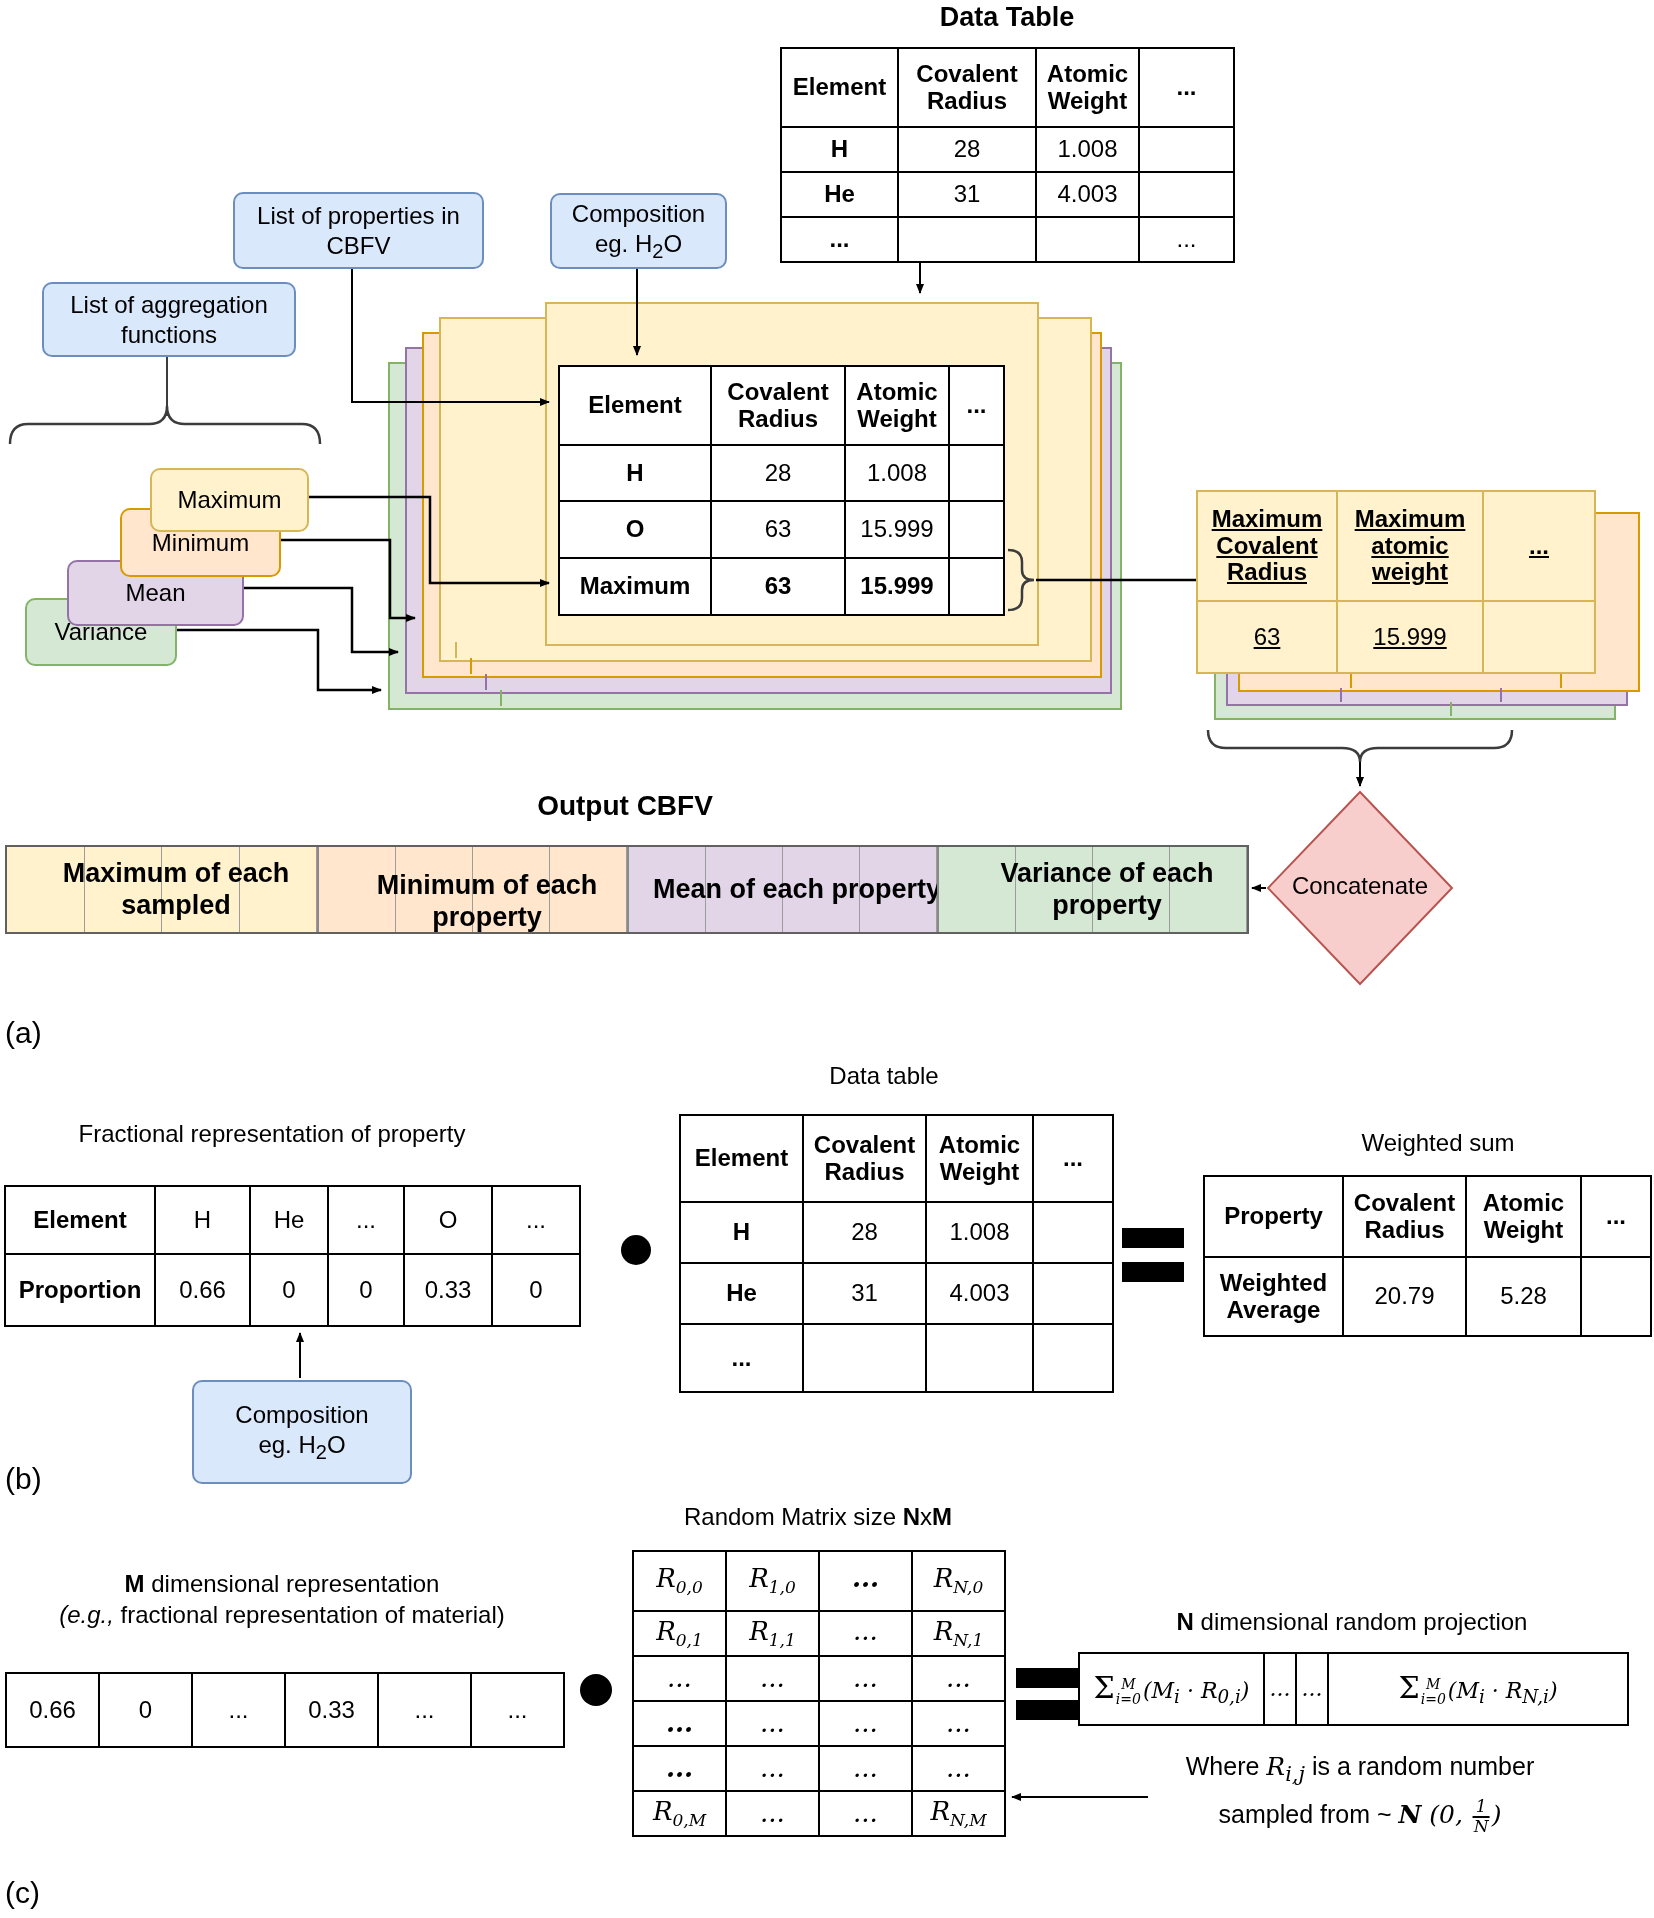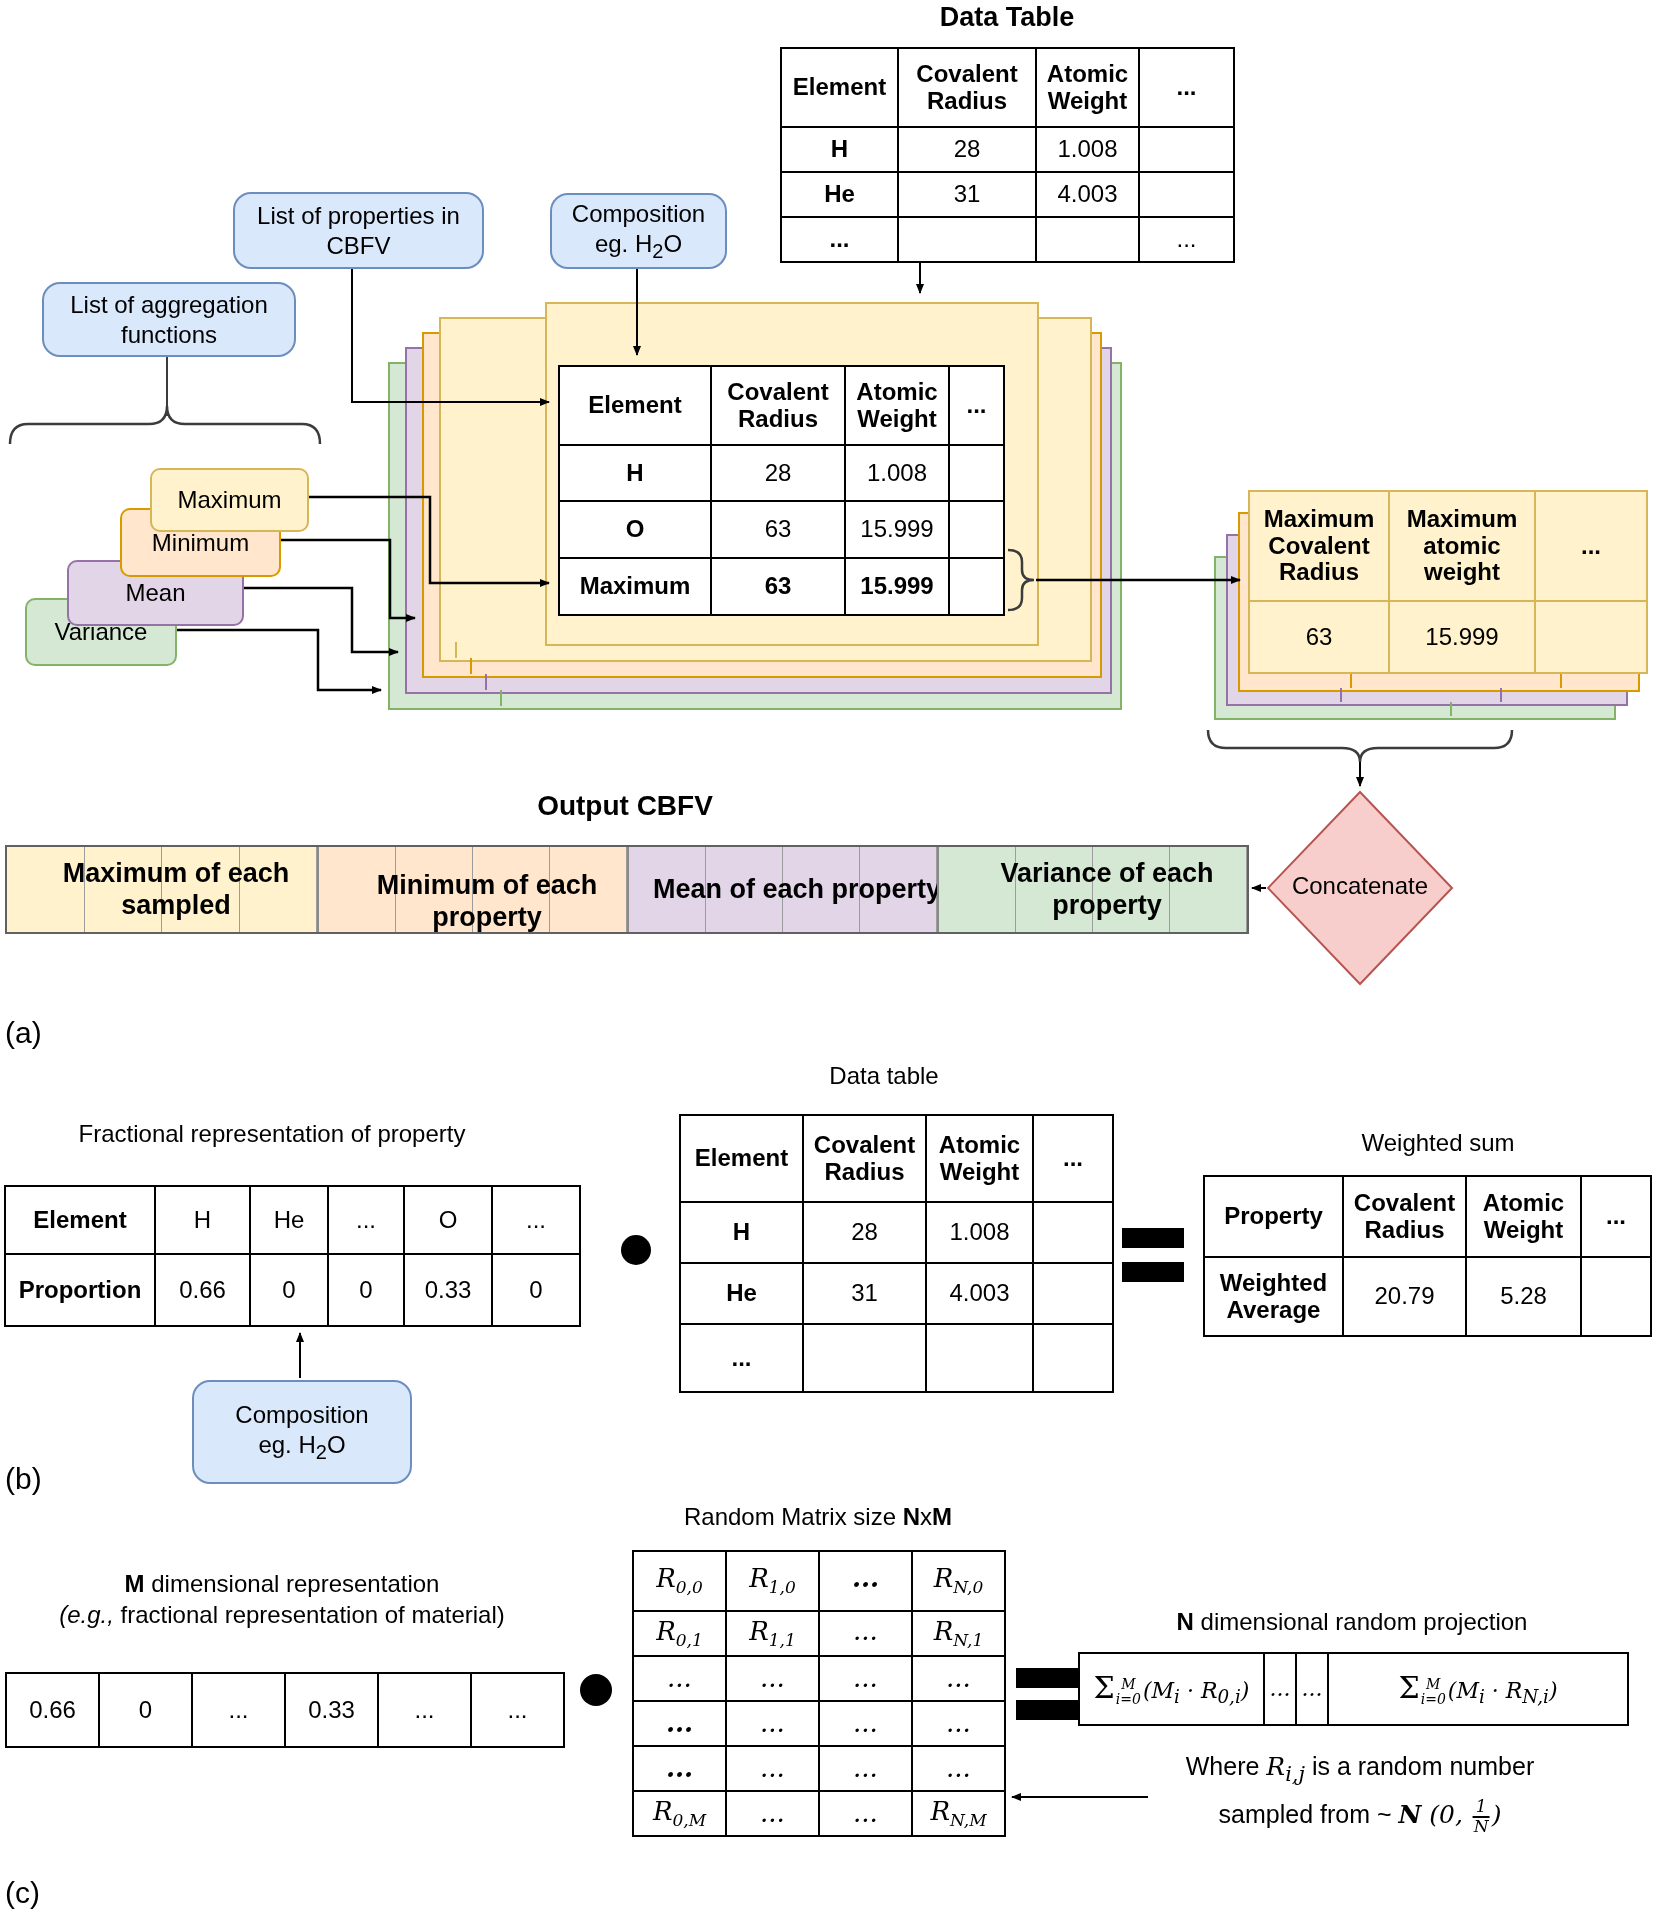--- a/index.html
+++ b/index.html
@@ -8,21 +8,21 @@
   .abs{position:absolute;}
   .ctr{transform:translateX(-50%);white-space:nowrap;}
   .t{border-collapse:collapse;table-layout:fixed;background:#fff;position:absolute;}
   .t td{border:2px solid #000;text-align:center;vertical-align:middle;font-size:24px;
         padding:0 3px;overflow:hidden;line-height:1.12;}
   .t .hdr td{font-weight:bold;}
   .t .rowb td{font-weight:bold;}
   .t .c1b{font-weight:bold;}
   .title-b{font-weight:bold;font-size:27px;}
   .title-n{font-size:24px;}
-  .bluebox{background:#DAE8FC;border:2px solid #6C8EBF;border-radius:18px;
+  .bluebox{background:#DAE8FC;border:2px solid #6C8EBF;border-radius:10px;
            display:flex;flex-direction:column;align-items:center;justify-content:center;
            text-align:center;font-size:24px;line-height:1.25;}
   .aggbox{border-radius:10px;border:2px solid;position:absolute;display:flex;
           align-items:center;justify-content:center;font-size:24px;}
   .layer{position:absolute;border:2px solid;}
   .tdiv{position:absolute;width:2px;}
   .yt{background:#FFF2CC;}
   .yt td{border:2px solid #D6B656;background:#FFF2CC;}
   .obar{position:absolute;display:flex;border:2px solid #616161;}
   .oseg{position:relative;display:flex;box-sizing:border-box;}
@@ -186,21 +186,21 @@
     </tr>
     <tr class="rowb" style="height:57px">
       <td>Maximum</td>
       <td>63</td>
       <td>15.999</td>
       <td></td>
     </tr>
   </tbody>
     </table>
 
-  <table class="t yt" style="left:1248px;top:490px;">
+  <table class="t yt" style="left:1196px;top:490px;text-decoration:underline;">
     <colgroup>
         <col style="width:140px">
         <col style="width:146px">
         <col style="width:112px">
       </colgroup>
     <tbody>
         <tr class="hdr" style="height:110px">
       <td>Maximum Covalent Radius</td>
       <td>Maximum atomic weight</td>
       <td>...</td>

